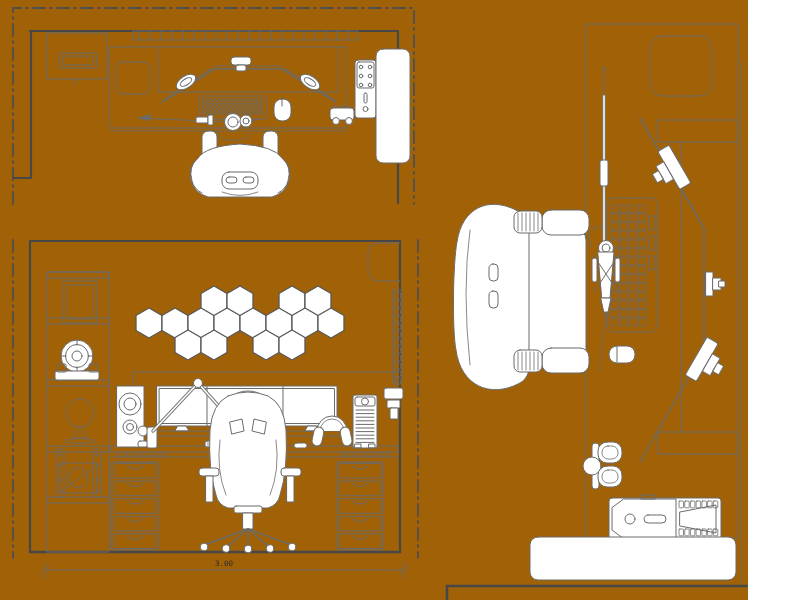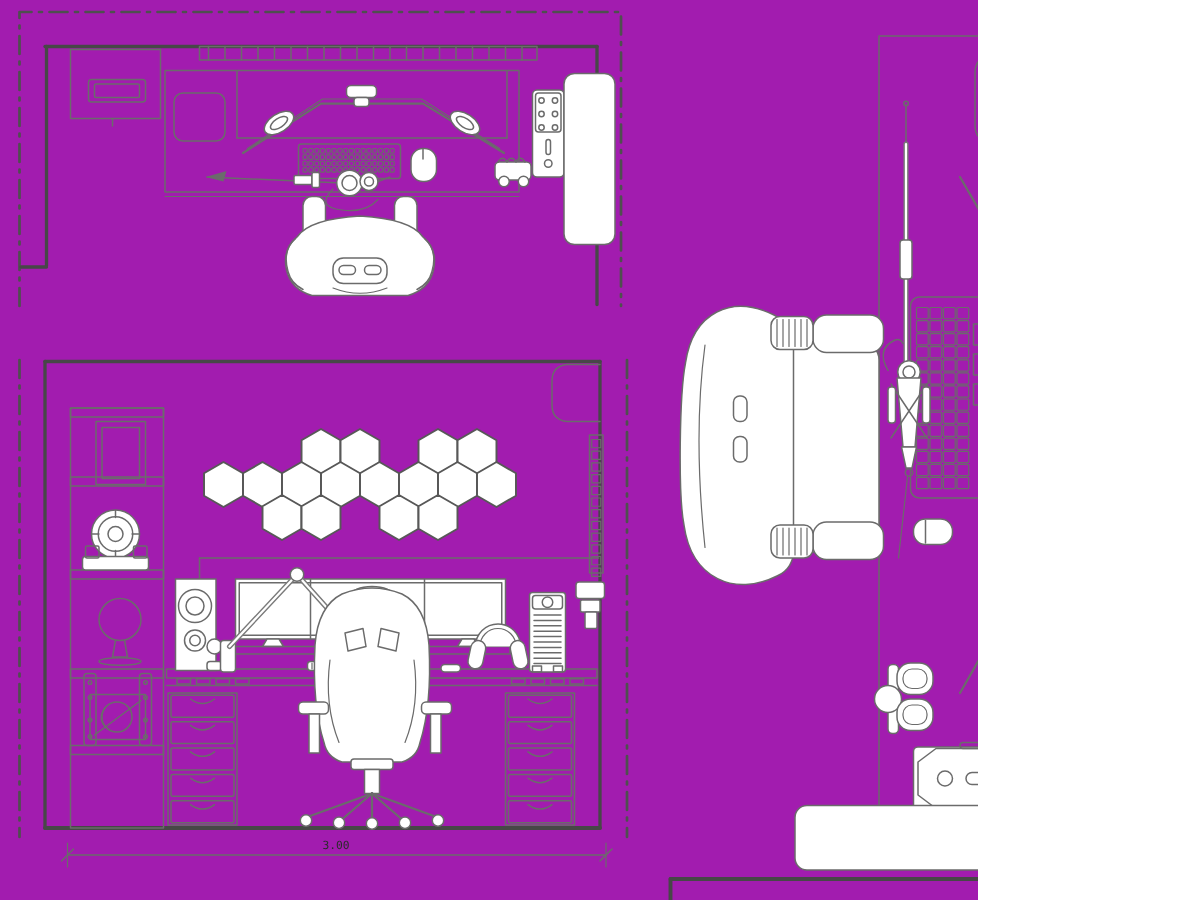--- a/index.html
+++ b/index.html
@@ -1,16 +1,16 @@
 <!DOCTYPE html>
 <html><head>
 <meta charset="utf-8">
 <style>
   html,body{margin:0;padding:0;background:#fff;}
-  #stage{position:relative;width:652px;height:600px;background:#a21caf;overflow:hidden;
+  #stage{position:relative;width:748px;height:600px;background:#a16207;overflow:hidden;
          font-family:"DejaVu Sans","Liberation Sans",sans-serif;text-decoration:underline;}
   svg{display:block}
   .ln{fill:none;stroke:#6b6b6b;stroke-width:1;stroke-linecap:round;stroke-linejoin:round;}
   .thin{stroke-width:.8}
   .md{stroke-width:1.5}
   .w{stroke:#474747;stroke-width:2.2;fill:none}
   .w25{stroke:#474747;stroke-width:2.6;fill:none}
   .dash{stroke:#4f4f4f;stroke-width:1.8;fill:none;stroke-dasharray:12 5 2 5;}
   .fw{fill:#fff}
   .fg{fill:#6b6b6b;stroke:none}

